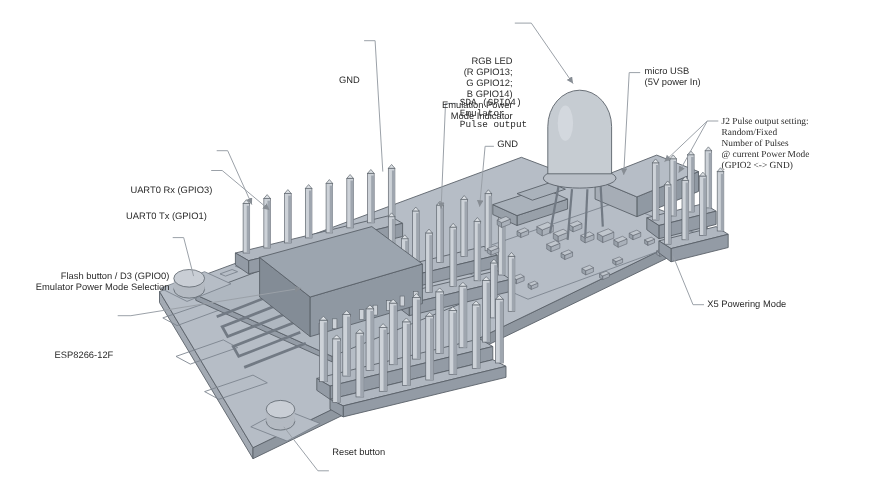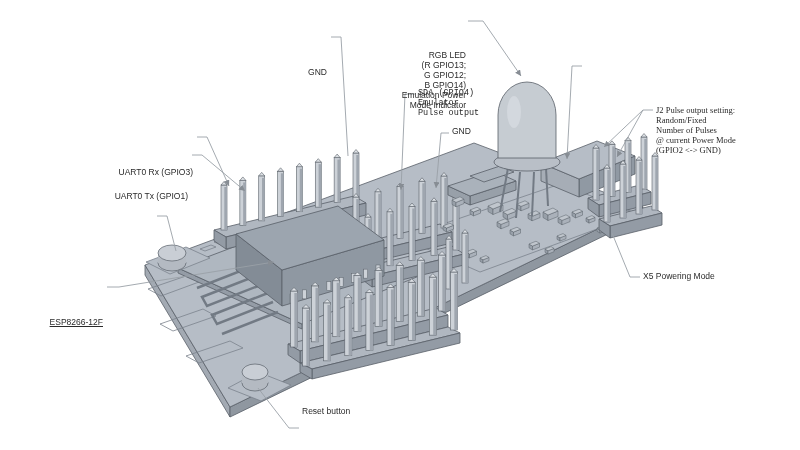--- a/index.html
+++ b/index.html
@@ -11,21 +11,21 @@
   .r{text-align:right;margin-top:36px;}
   #lbl-gnd-top{left:267px;top:31px;width:60px;}
   #lbl-rgb{left:371px;top:14px;width:95px;}
   #lbl-usb{left:586px;top:59px;width:95px;}
   #lbl-sda{left:418px;top:88px;width:85px;font-family:Liberation Mono, monospace;}
   #lbl-gnd-mid{left:452px;top:126px;width:50px;}
   #lbl-j2{left:656px;top:105px;width:142px;font-family:Liberation Serif, serif;}
   #lbl-rx{left:83px;top:131px;width:110px;}
   #lbl-tx{left:78px;top:155px;width:110px;}
   #lbl-flash{left:18px;top:210px;width:136px;}
-  #lbl-esp{left:33px;top:281px;width:70px;text-decoration:underline;}
+  #lbl-esp{left:33px;top:281px;width:70px;}
   #lbl-x5{left:643px;top:271px;width:110px;}
   #lbl-reset{left:302px;top:406px;width:90px;}
 </style>
 </head>
 <body>
 
 <div id="canvas">
   <svg id="board-svg" width="800" height="450" viewBox="0 0 800 450" xmlns="http://www.w3.org/2000/svg">
       <defs>
         <marker id="arr" markerWidth="7" markerHeight="7" refX="6" refY="3" orient="auto" markerUnits="userSpaceOnUse">
@@ -462,27 +462,31 @@
       </g>
     </svg>
 
   <div class="lbl r" id="lbl-gnd-top">GND</div>
   <div class="lbl r" id="lbl-rgb">RGB LED
 (R GPIO13;
 G GPIO12;
 B GPIO14)
 Emulation Power
 Mode Indicator</div>
+  <div class="lbl" id="lbl-usb">micro USB
+(5V power In)</div>
   <div class="lbl" id="lbl-sda">SDA (GPIO4)
 Emulator
 Pulse output</div>
   <div class="lbl" id="lbl-gnd-mid">GND</div>
   <div class="lbl" id="lbl-j2">J2 Pulse output setting:
 Random/Fixed
 Number of Pulses
 @ current Power Mode
 (GPIO2 &lt;-&gt; GND)</div>
   <div class="lbl r" id="lbl-rx">UART0 Rx (GPIO3)</div>
   <div class="lbl r" id="lbl-tx">UART0 Tx (GPIO1)</div>
+  <div class="lbl r" id="lbl-flash">Flash button / D3 (GPIO0)
+Emulator Power Mode Selection</div>
   <div class="lbl r" id="lbl-esp">ESP8266-12F</div>
   <div class="lbl" id="lbl-x5">X5 Powering Mode</div>
   <div class="lbl" id="lbl-reset">Reset button</div>
 </div>
 
 </body></html>

